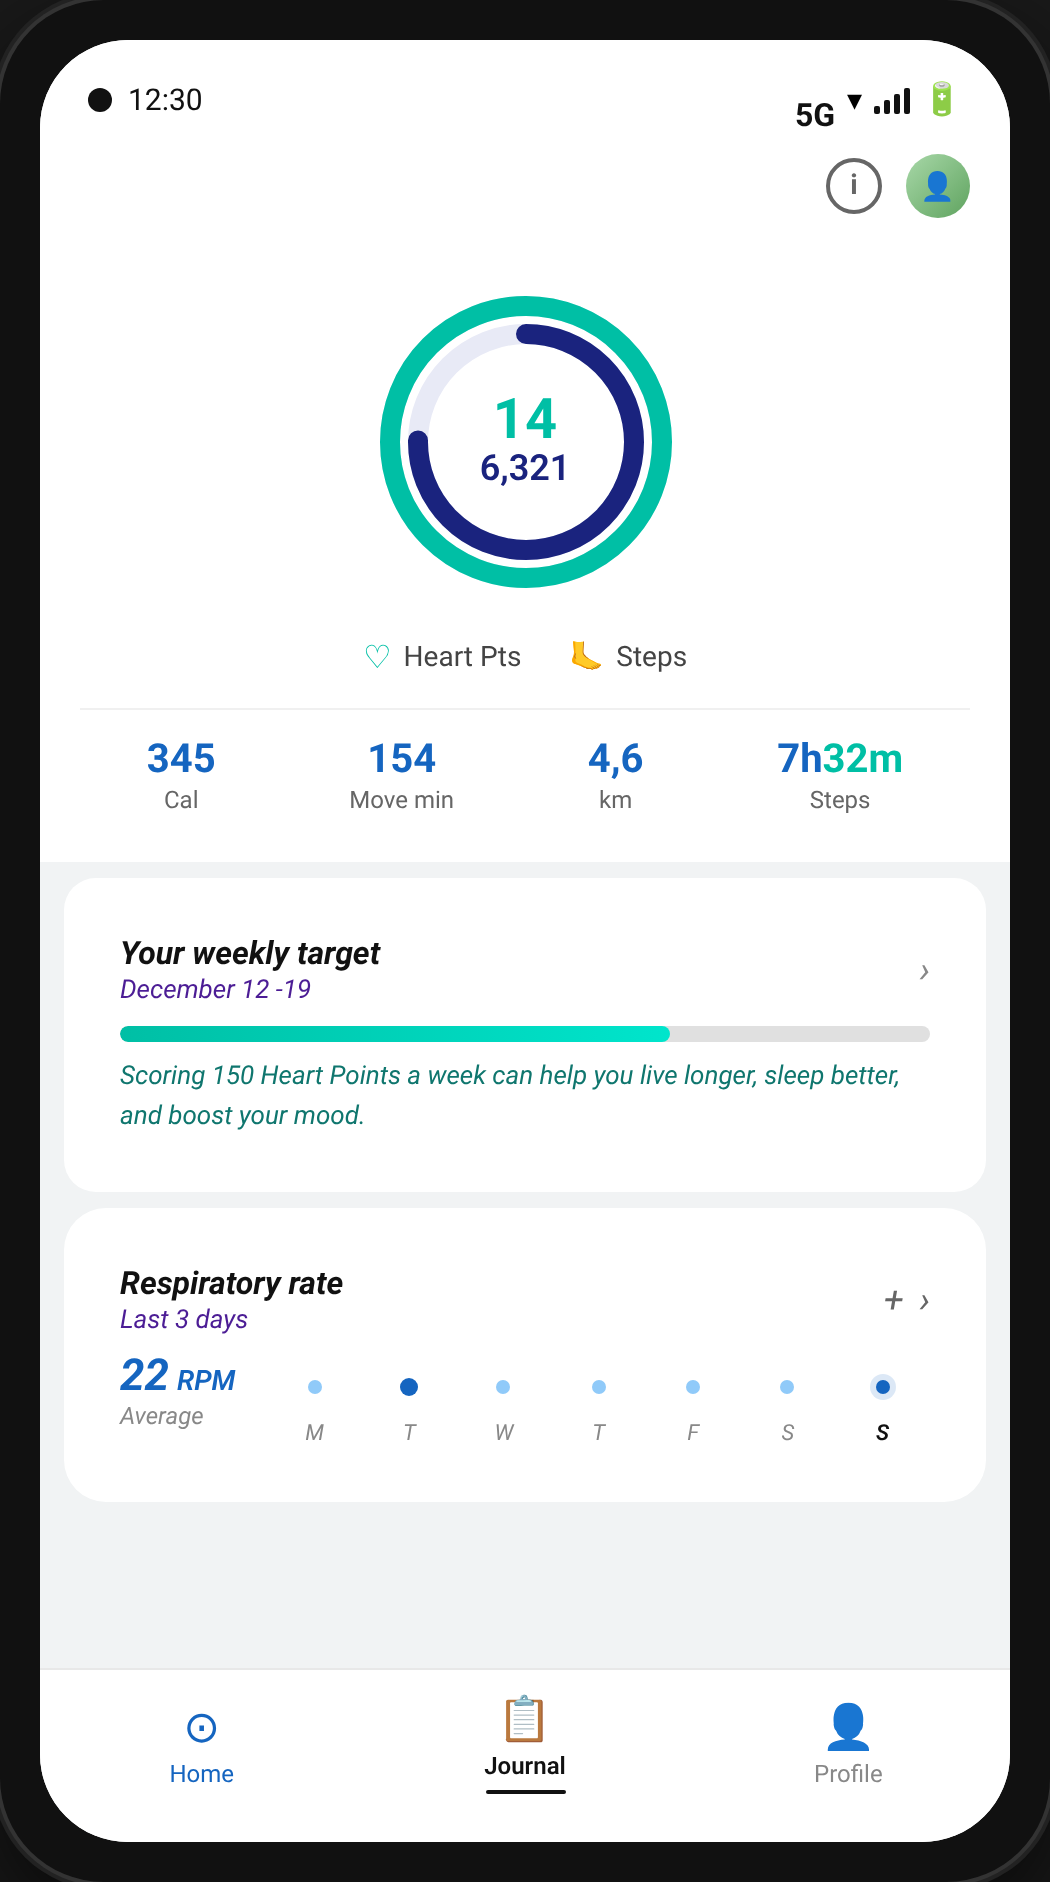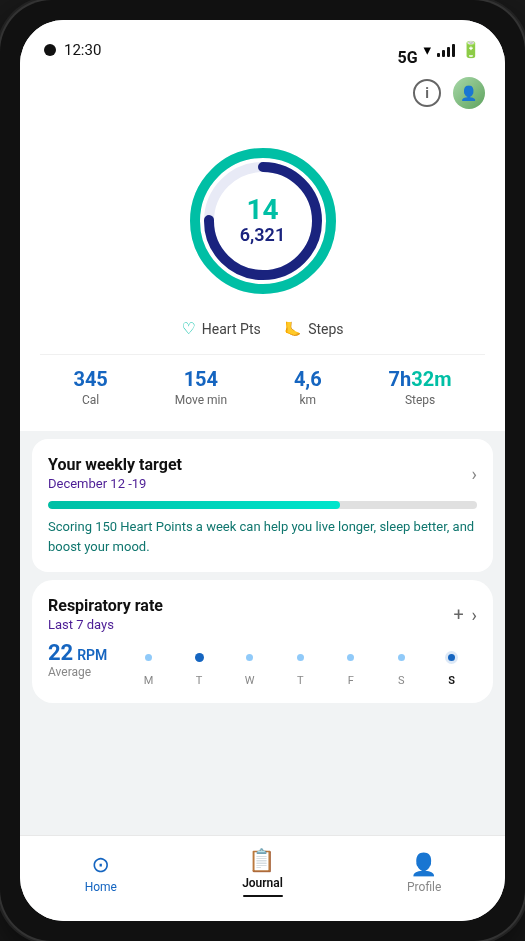--- a/index.html
+++ b/index.html
@@ -195,21 +195,22 @@
       font-size: 20px;
       font-weight: 700;
     }
     .sleep-h { color: #1565c0; }
     .sleep-m { color: #00bfa5; }
     
     .card {
       background: white;
       border-radius: 16px;
       margin: 8px 12px;
-      padding: 16px;
+      padding: 28px;
+      font-style: italic;
     }
     
     .card-header {
       display: flex;
       justify-content: space-between;
       align-items: center;
     }
     .card-title {
       font-size: 16px;
       font-weight: 700;
@@ -524,21 +525,21 @@
         </div>
         <div class="target-description-row">
           <p class="target-description">Scoring 150 Heart Points a week can help you live longer, sleep better, and boost your mood.</p>
         </div>
       </div>
 
       <div class="card" style="margin-bottom: 16px; border-radius: 21px;">
         <div class="resp-header">
           <div>
             <div class="card-title">Respiratory rate</div>
-            <div class="card-subtitle">Last 7 days</div>
+            <div class="card-subtitle">Last 3 days</div>
           </div>
           <div class="resp-actions">
             <span class="resp-action-icon">+</span>
             <span class="resp-action-icon">›</span>
           </div>
         </div>
         <div style="display:flex; align-items:flex-end; justify-content:space-between;">
           <div class="resp-avg-row">
             <div>
               <span class="resp-value">22</span>

